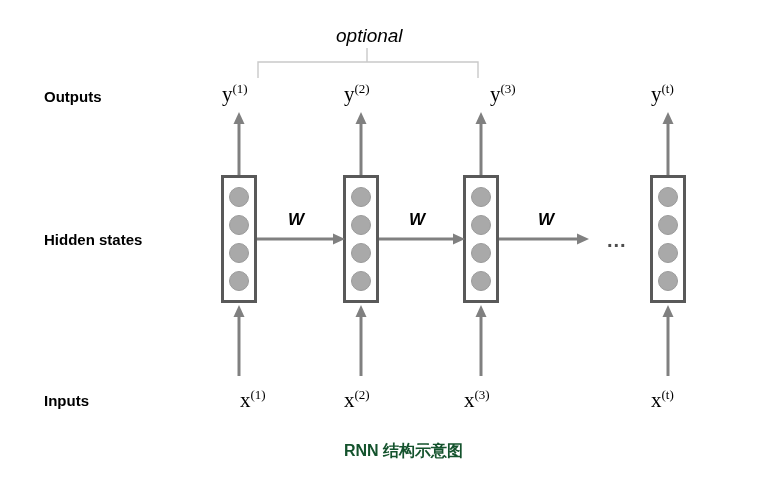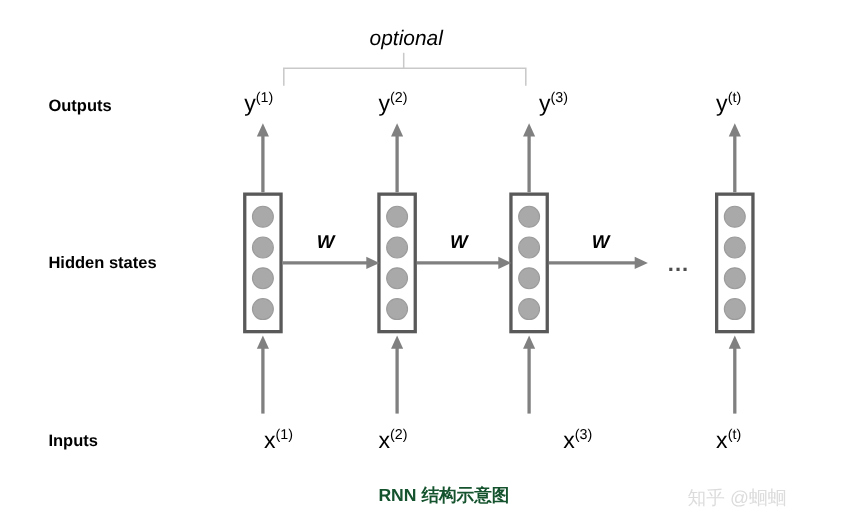--- a/index.html
+++ b/index.html
@@ -38,21 +38,21 @@
   }
 
   
   .arrow-svg{position:absolute;overflow:visible;}
   .arr-line{stroke:#808080;stroke-width:3;}
   .arr-head{fill:#808080;}
 
   
   .var{
     font-size:21px;color:#000;white-space:nowrap;line-height:1;
-    font-family:Liberation Sans, sans-serif;
+    font-family:Liberation Serif, serif;
   }
   .var sup{font-size:13px;vertical-align:super;line-height:0;}
   .wlabel{
     font-size:17px;font-weight:bold;font-style:italic;color:#000;
     line-height:1;white-space:nowrap;
   }
   .dots{
     font-size:20px;font-weight:bold;color:#4d4d4d;letter-spacing:1px;
     line-height:1;
   }
@@ -160,21 +160,21 @@
     <div class="neuron"></div>
     <div class="neuron"></div>
     <div class="neuron"></div>
   </div>
 
   <svg class="arrow-svg" style="left:474px;top:305px;" width="14" height="72">
     <line class="arr-line" x1="7" y1="71" x2="7" y2="10"></line>
     <polygon class="arr-head" points="7,0 1.5,12 12.5,12"></polygon>
   </svg>
 
-  <div class="abs var" style="left:464px;top:390px;margin-left:48px;">
+  <div class="abs var" style="left:464px;top:390px;">
     <span>x</span><sup>(3)</sup>
   </div>
 
   <div class="abs var" style="left:651px;top:84px;">
     <span>y</span><sup>(t)</sup>
   </div>
 
   <svg class="arrow-svg" style="left:661px;top:112px;" width="14" height="64">
     <line class="arr-line" x1="7" y1="63" x2="7" y2="10"></line>
     <polygon class="arr-head" points="7,0 1.5,12 12.5,12"></polygon>
@@ -211,15 +211,14 @@
   <svg class="arrow-svg" style="left:499px;top:232px;" width="92" height="14">
     <line class="arr-line" x1="0" y1="7" x2="80" y2="7"></line>
     <polygon class="arr-head" points="90,7 78,1.5 78,12.5"></polygon>
   </svg>
   <div class="abs wlabel" style="left:538px;top:211px;">W</div>
 
   <div class="abs dots" style="left:607px;top:230px;">...</div>
 
   <div class="abs caption" style="left:344px;top:443px;">RNN 结构示意图</div>
 
-  <div class="abs watermark" style="left:625px;top:444px;">知乎 @蛔蛔</div>
 
 </div>
 
 </body></html>

